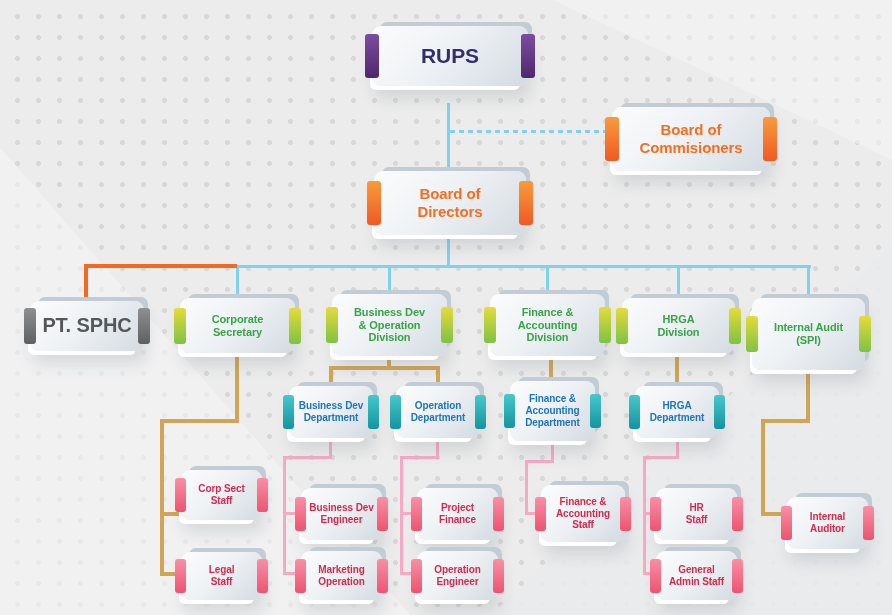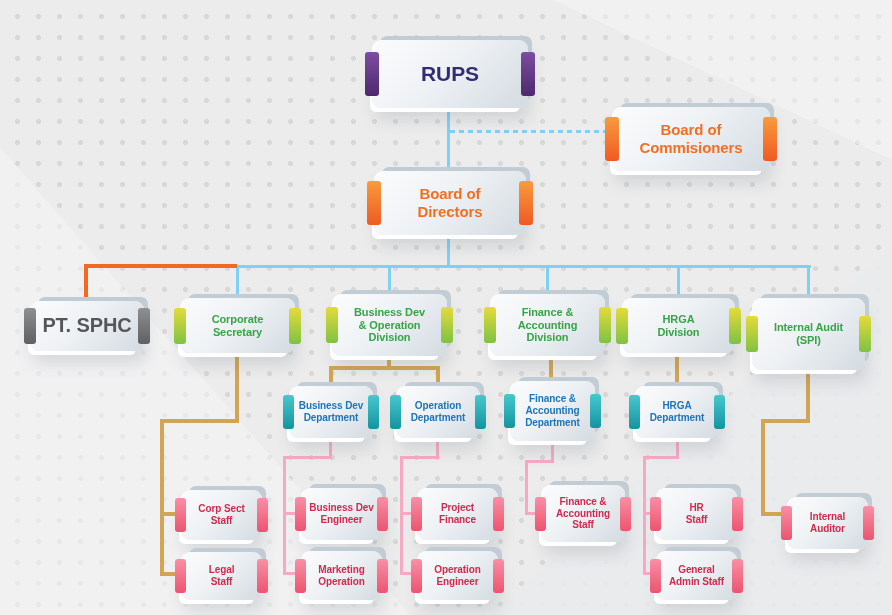--- a/index.html
+++ b/index.html
@@ -102,21 +102,21 @@
       <div class="line" style="left: 525px; top: 460px; width: 29px; height: 3px; background: rgb(247, 169, 196);"></div>
       <div class="line" style="left: 525px; top: 460px; width: 3px; height: 55px; background: rgb(247, 169, 196);"></div>
       <div class="line" style="left: 525px; top: 512px; width: 21px; height: 3px; background: rgb(247, 169, 196);"></div>
       <div class="line" style="left: 676px; top: 437px; width: 3px; height: 22px; background: rgb(247, 169, 196);"></div>
       <div class="line" style="left: 643px; top: 456px; width: 36px; height: 3px; background: rgb(247, 169, 196);"></div>
       <div class="line" style="left: 643px; top: 456px; width: 3px; height: 119px; background: rgb(247, 169, 196);"></div>
       <div class="line" style="left: 643px; top: 512px; width: 18px; height: 3px; background: rgb(247, 169, 196);"></div>
       <div class="line" style="left: 643px; top: 572px; width: 18px; height: 3px; background: rgb(247, 169, 196);"></div>
     </div>
 
-  <div class="node lvl1 acc-purple" style="left:372px;top:40px;width:156px;height:68px;justify-content:flex-end;">
+  <div class="node lvl1 acc-purple" style="left:372px;top:26px;width:156px;height:60px;justify-content:flex-end;">
     <span class="bar l"></span>
     <span class="label txt-purple">RUPS</span>
     <span class="bar r"></span>
   </div>
 
   <div class="node lvl1 acc-orange" style="left:612px;top:107px;width:158px;height:64px;">
     <span class="bar l"></span>
     <span class="label txt-orange">Board of
 Commisioners</span>
     <span class="bar r"></span>
@@ -194,21 +194,21 @@
     <span class="bar r"></span>
   </div>
 
   <div class="node lvl3 acc-teal" style="left:635px;top:386px;width:84px;height:52px;">
     <span class="bar l"></span>
     <span class="label txt-blue">HRGA
 Department</span>
     <span class="bar r"></span>
   </div>
 
-  <div class="node lvl4 acc-pink" style="left:181px;top:490px;width:81px;height:50px;">
+  <div class="node lvl4 acc-pink" style="left:181px;top:470px;width:81px;height:50px;">
     <span class="bar l"></span>
     <span class="label txt-crimson">Corp Sect
 Staff</span>
     <span class="bar r"></span>
   </div>
 
   <div class="node lvl4 acc-pink" style="left:181px;top:552px;width:81px;height:48px;">
     <span class="bar l"></span>
     <span class="label txt-crimson">Legal
 Staff</span>

